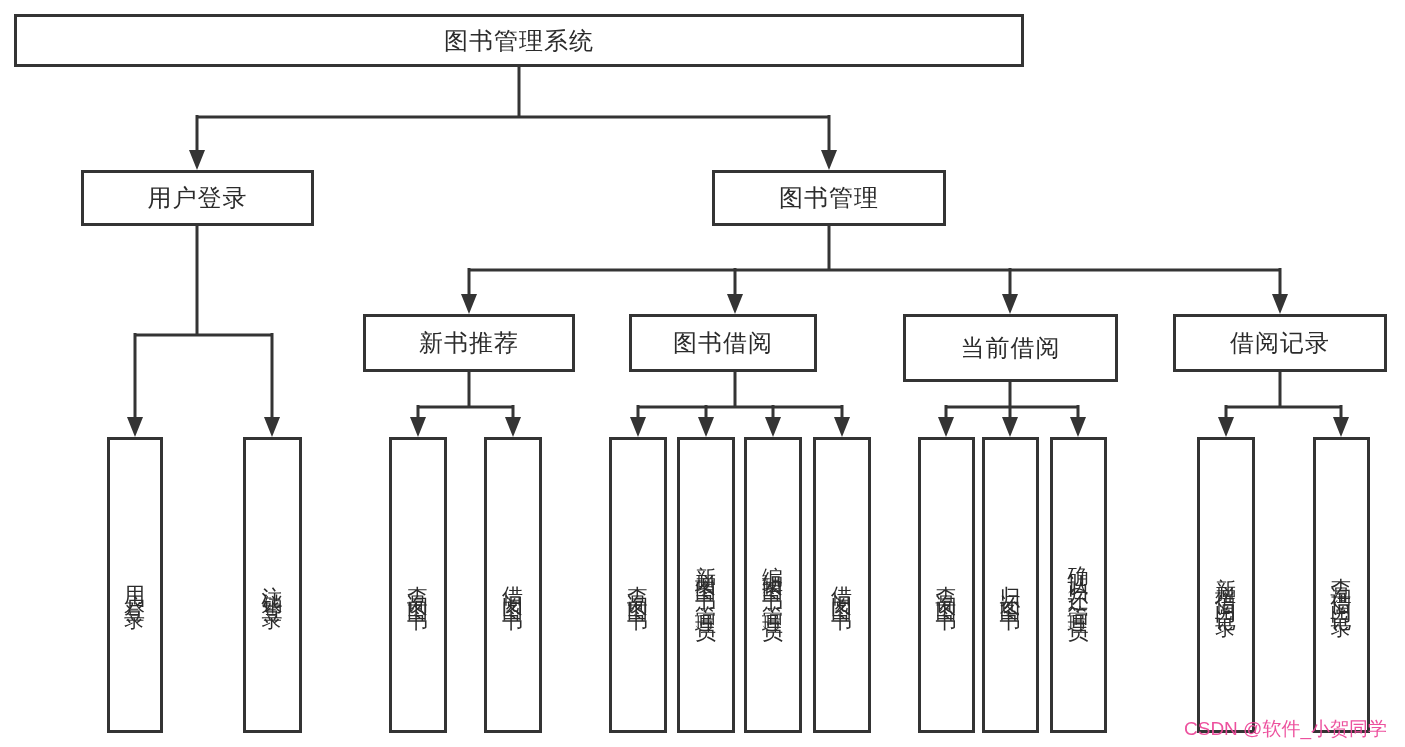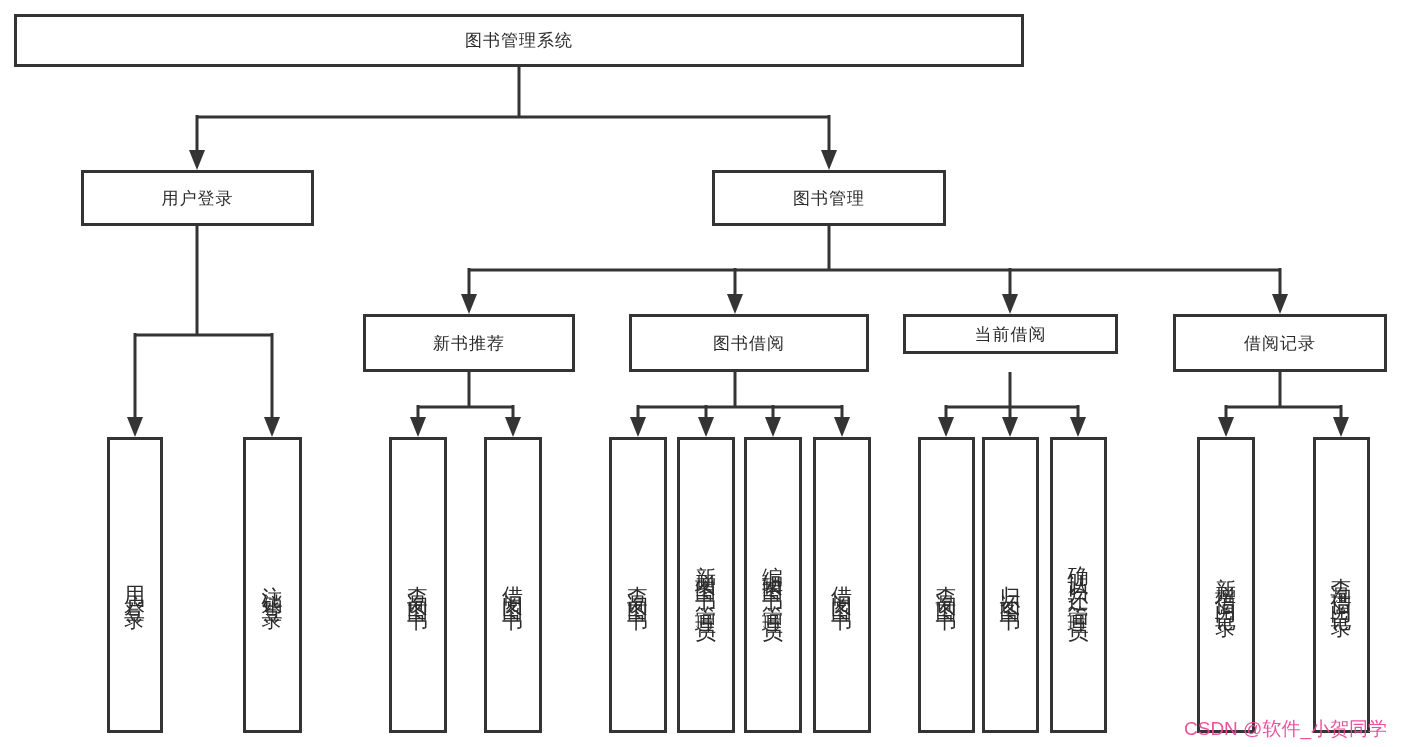--- a/index.html
+++ b/index.html
@@ -26,21 +26,21 @@
     position: absolute;
     box-sizing: border-box;
     border: 3px solid #343434;
     background: #ffffff;
     display: flex;
     align-items: center;
     justify-content: center;
     z-index: 2;
   }
   .hlabel {
-    font-size: 17px;
+    font-size: 24px;
     color: #2b2b2b;
     letter-spacing: 1px;
     white-space: nowrap;
   }
   .leaf {
     top: 437px;
     height: 296px;
   }
   .vtext {
     writing-mode: vertical-rl;
@@ -113,24 +113,24 @@
   <div class="node" style="left:81px; top:170px; width:233px; height:56px;">
     <span class="hlabel">用户登录</span>
   </div>
   <div class="node" style="left:363px; top:314px; width:212px; height:58px;">
     <span class="hlabel">新书推荐</span>
   </div>
 
   <div class="node" style="left:712px; top:170px; width:234px; height:56px;">
     <span class="hlabel">图书管理</span>
   </div>
-  <div class="node" style="left:629px; top:314px; width:240px; height:58px;">
+  <div class="node" style="left:629px; top:314px; width:188px; height:58px;">
     <span class="hlabel">图书借阅</span>
   </div>
-  <div class="node" style="left:903px; top:314px; width:215px; height:40px;">
+  <div class="node" style="left:903px; top:314px; width:215px; height:68px;">
     <span class="hlabel">当前借阅</span>
   </div>
   <div class="node" style="left:1173px; top:314px; width:214px; height:58px;">
     <span class="hlabel">借阅记录</span>
   </div>
 
   <div class="node leaf" style="left:107px; width:56px;">
     <span class="vtext">用户登录</span>
   </div>
   <div class="node leaf" style="left:243px; width:59px;">

